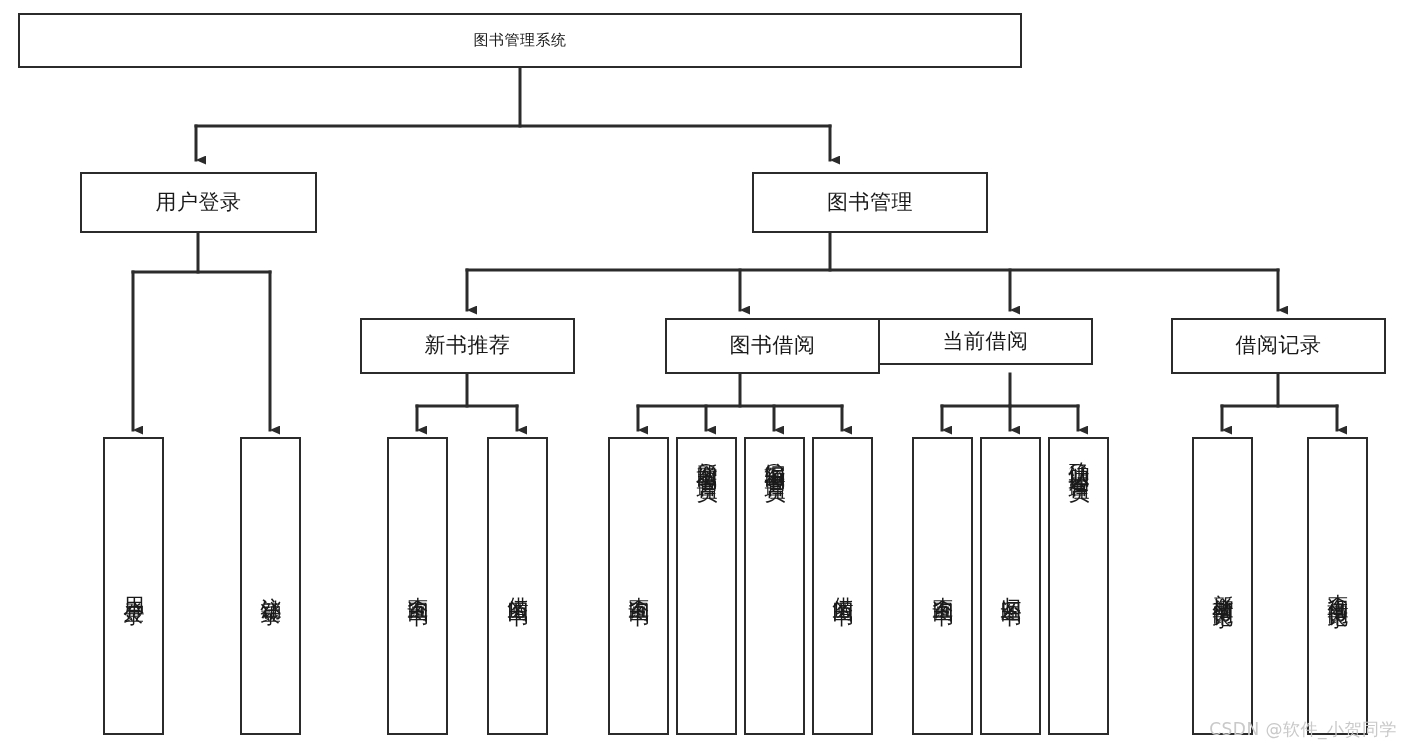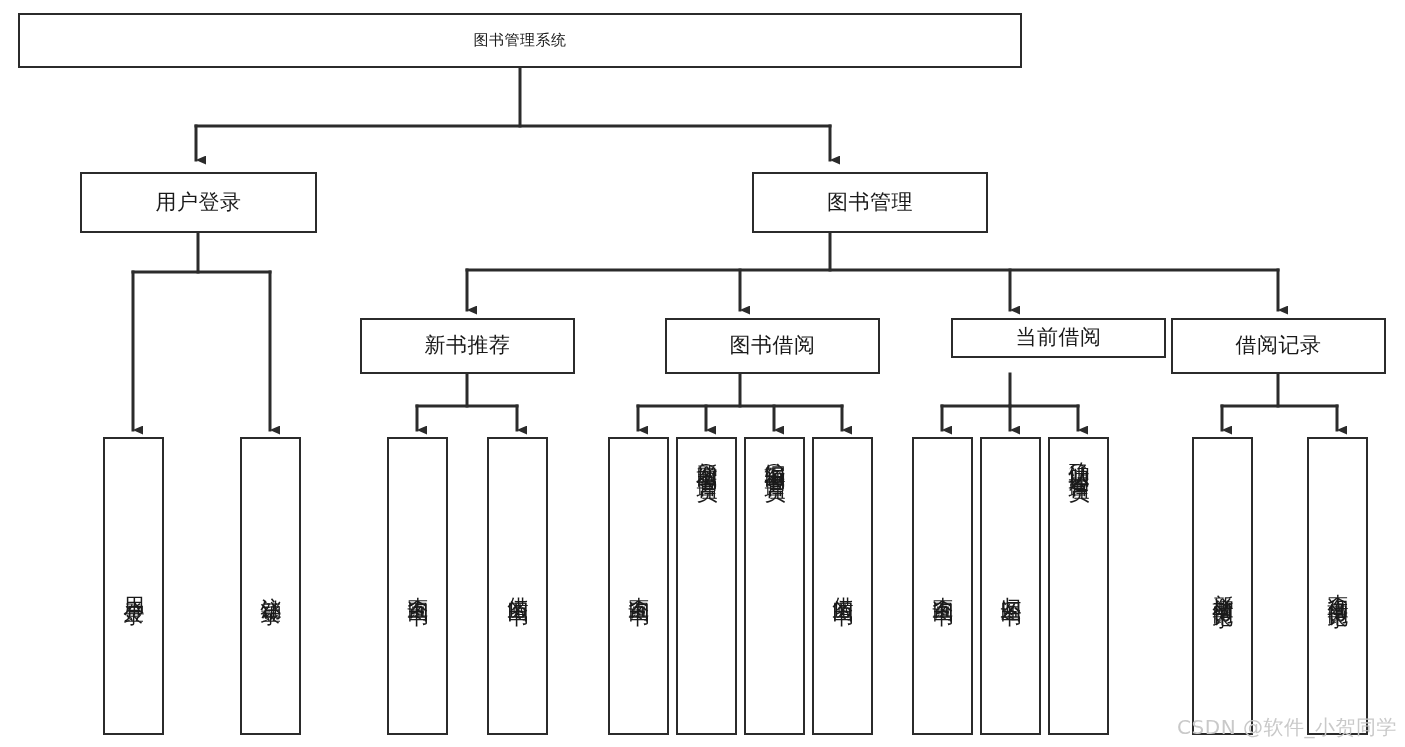--- a/index.html
+++ b/index.html
@@ -63,21 +63,21 @@
     display: block;
   }
   .node.vertical.centered {
     align-items: center;
     padding-top: 0;
   }
   .watermark {
     position: absolute;
     right: 8px;
     bottom: 6px;
-    font-size: 20px;
+    font-size: 17px;
     color: #c9c9c9;
     letter-spacing: 0.5px;
     user-select: none;
     white-space: nowrap;
   }
 </style>
 </head>
 <body>
 
 <div id="diagram-root">
@@ -146,21 +146,21 @@
   </div>
 
   <div class="node horizontal" style="left:360px; top:318px; width:215px; height:56px;">
     <span class="node-label">新书推荐</span>
   </div>
 
   <div class="node horizontal" style="left:633px; top:318px; width:215px; height:56px;margin-left:32px;">
     <span class="node-label">图书借阅</span>
   </div>
 
-  <div class="node horizontal" style="left:951px; top:318px; width:215px; height:40px;">
+  <div class="node horizontal" style="left:878px; top:318px; width:215px; height:47px;">
     <span class="node-label">当前借阅</span>
   </div>
 
   <div class="node horizontal" style="left:1171px; top:318px; width:215px; height:56px;align-items:center;">
     <span class="node-label">借阅记录</span>
   </div>
 
   <div class="node vertical centered" style="left:103px; top:437px; width:61px; height:298px;">
     <span class="node-label">用户登录</span>
   </div>

